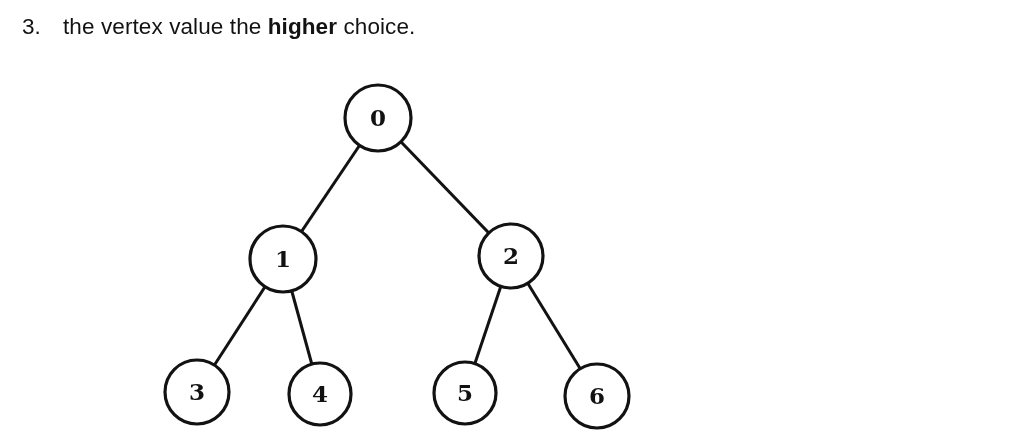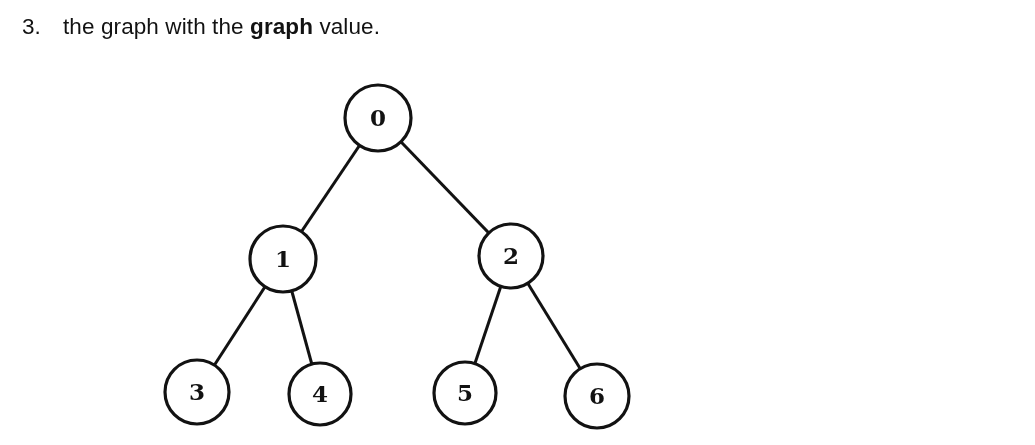--- a/index.html
+++ b/index.html
@@ -63,21 +63,21 @@
 </style>
 </head>
 <body>
 
 <div id="canvas">
 
   <div class="question">
     <div class="q-row">
       <div class="q-number">3.</div>
       <div class="q-text">
-        <div><span>the graph with the </span><span class="q-bold">graph</span><span> value.</span></div>
+        <div><span>the vertex value the </span><span class="q-bold">higher</span><span> choice.</span></div>
       </div>
     </div>
   </div>
 
   <svg id="tree-svg" viewBox="0 0 1035 445" xmlns="http://www.w3.org/2000/svg">
     <g id="edge-layer">
         <line x1="378" y1="118" x2="283" y2="259"></line>
         <line x1="378" y1="118" x2="511" y2="256"></line>
         <line x1="283" y1="259" x2="197" y2="392"></line>
         <line x1="283" y1="259" x2="320" y2="394"></line>

